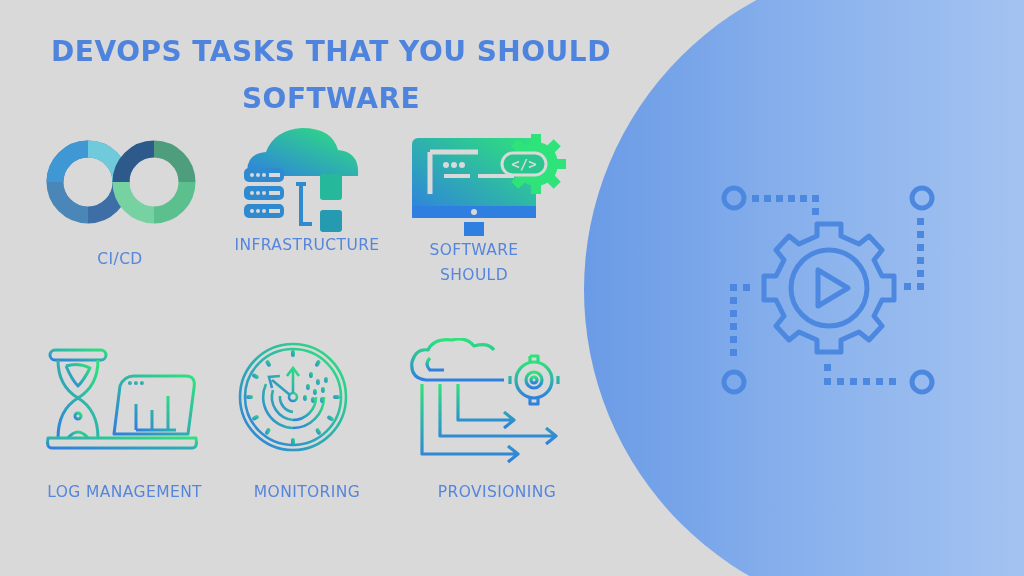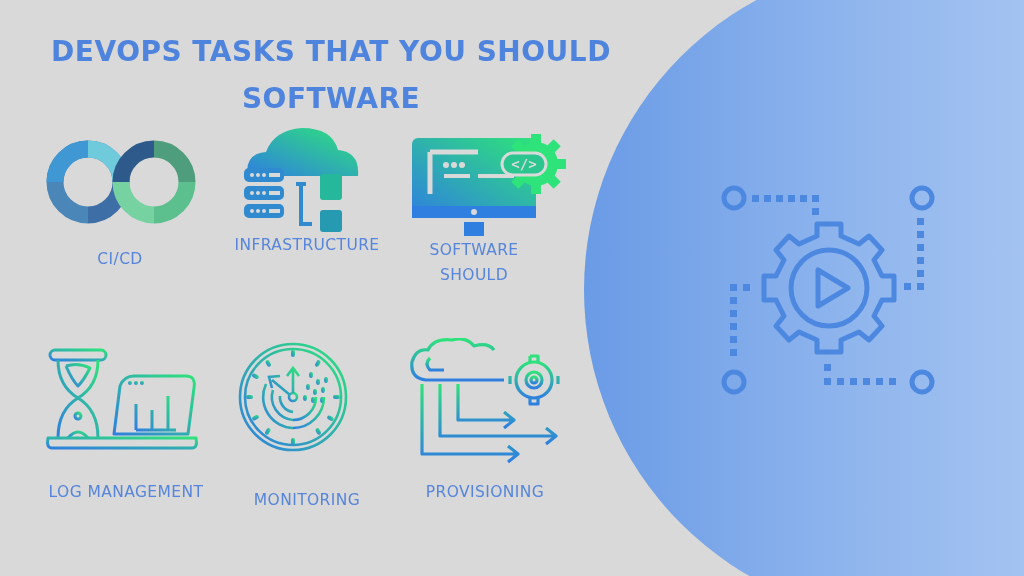--- a/index.html
+++ b/index.html
@@ -156,21 +156,21 @@
       <path d="M4 92 H152 Q154 102 148 102 H8 Q2 102 4 92 Z"></path>
       <path d="M20 97 H56 M138 97 H144"></path>
     </g>
     <g fill="url(#g3)">
         <circle cx="86" cy="37" r="2"></circle>
         <circle cx="92" cy="37" r="2"></circle>
         <circle cx="98" cy="37" r="2"></circle>
       </g>
   </svg>
 </div>
-<div class="label" style="left:34px;top:480px;width:184px;">
+<div class="label" style="left:18px;top:480px;width:184px;text-align:right;">
   <div>LOG MANAGEMENT</div>
 </div>
 
 <div class="tile" style="left:236px;top:340px;">
   <svg width="114" height="114" viewBox="0 0 114 114">
     <defs>
       <linearGradient id="g4" x1="0" y1="1" x2="1" y2="0">
         <stop offset="0" stop-color="#2f7fe0"></stop>
           <stop offset="1" stop-color="#2ee37a"></stop>
       </linearGradient>
@@ -203,21 +203,21 @@
       <ellipse cx="72" cy="47" rx="2" ry="3"></ellipse>
       <ellipse cx="79" cy="52" rx="2" ry="3"></ellipse>
       <ellipse cx="87" cy="50" rx="2" ry="3"></ellipse>
       <ellipse cx="69" cy="58" rx="2" ry="3"></ellipse>
       <ellipse cx="77" cy="60" rx="2" ry="3"></ellipse>
       <ellipse cx="86" cy="60" rx="2" ry="3"></ellipse>
       <ellipse cx="90" cy="40" rx="2" ry="3"></ellipse>
     </g>
   </svg>
 </div>
-<div class="label" style="left:232px;top:480px;width:150px;margin-top:8px;">
+<div class="label" style="left:232px;top:480px;width:150px;">
   <div>MONITORING</div>
 </div>
 
 <div class="tile" style="left:408px;top:338px;">
   <svg width="156" height="132" viewBox="0 0 156 132">
     <defs>
       <linearGradient id="g5" x1="0" y1="0" x2="0" y2="1">
         <stop offset="0" stop-color="#2ee37a"></stop>
           <stop offset="1" stop-color="#2f7fe0"></stop>
       </linearGradient>
@@ -228,21 +228,21 @@
       <circle cx="126" cy="42" r="18"></circle>
       <circle cx="126" cy="42" r="8"></circle>
       <circle cx="126" cy="42" r="3"></circle>
       <path d="M122 18 H130 V24 M122 18 V24 M150 38 V46 M102 38 V46 M122 60 V66 H130 V60"></path>
       <path d="M14 46 V116 H108 M100 108 L110 116 L100 124"></path>
       <path d="M32 46 V98 H148 M138 90 L148 98 L138 106"></path>
       <path d="M50 46 V82 H106 M96 74 L106 82 L96 90"></path>
     </g>
   </svg>
 </div>
-<div class="label" style="left:406px;top:480px;width:158px;">
+<div class="label" style="left:418px;top:480px;width:158px;">
   <div>PROVISIONING</div>
 </div>
 
 <div class="hero">
   <svg width="230" height="230" viewBox="0 0 230 230">
     <g fill="none" stroke="#4d88e0" stroke-width="5">
       <circle cx="20" cy="24" r="10"></circle>
       <circle cx="208" cy="24" r="10"></circle>
       <circle cx="20" cy="208" r="10"></circle>
       <circle cx="208" cy="208" r="10"></circle>

